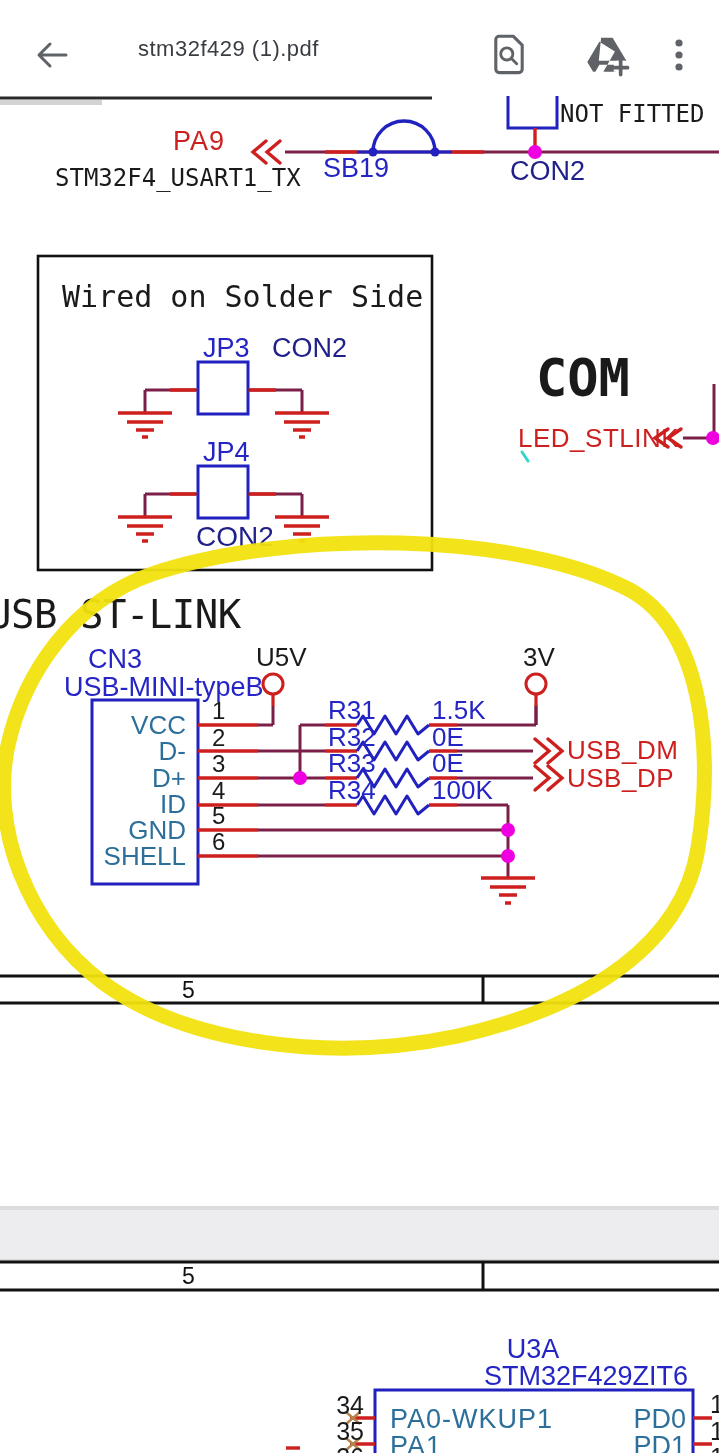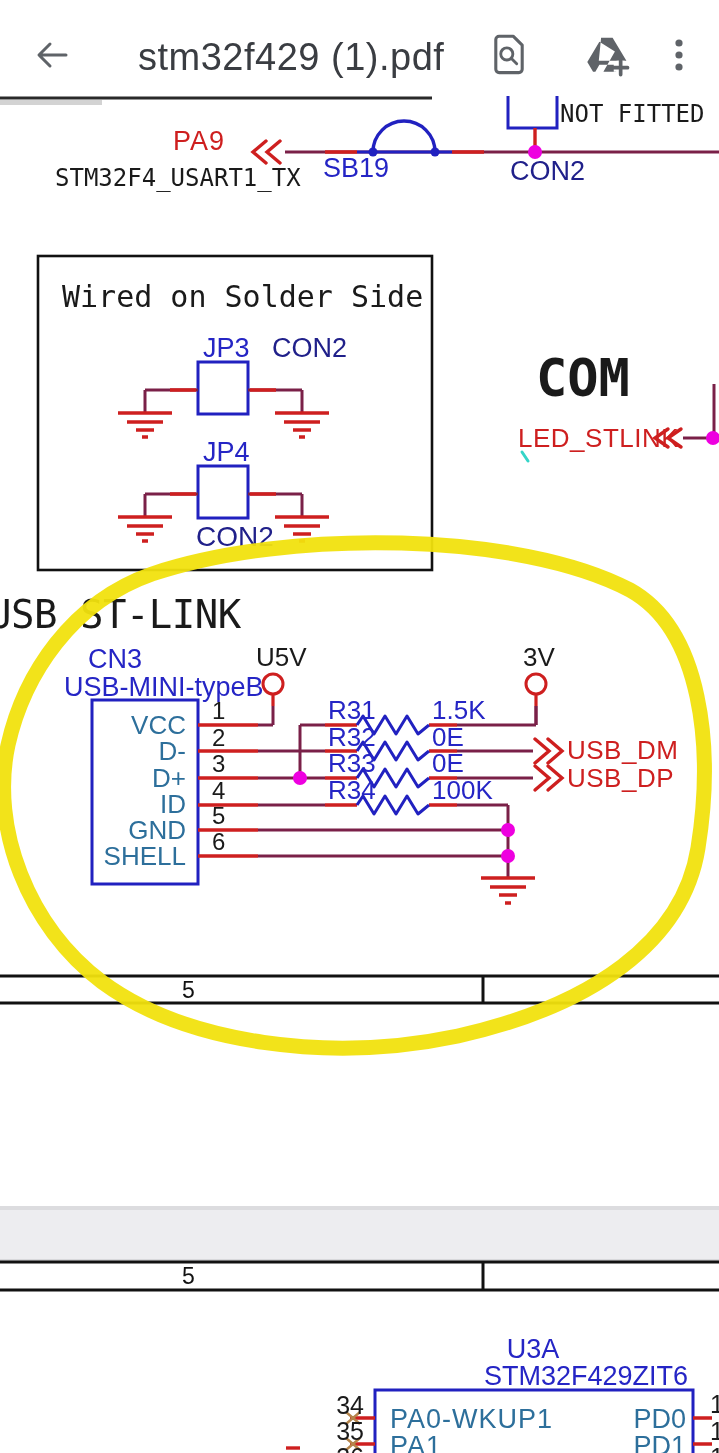--- a/index.html
+++ b/index.html
@@ -1,20 +1,20 @@
 <!DOCTYPE html>
 <html><head>
 <meta charset="utf-8">
 <style>
   html,body{margin:0;padding:0;background:#ffffff;}
   .screen{position:relative;width:719px;height:1453px;background:#ffffff;overflow:hidden;
           font-family:"Liberation Sans",sans-serif;}
   .appbar{position:absolute;left:0;top:0;width:719px;height:96px;background:#ffffff;z-index:20;}
   .appbar .btn{position:absolute;background:none;border:none;padding:0;margin:0;cursor:pointer;}
-  .appbar .title{position:absolute;left:138px;top:36px;font-size:38px;letter-spacing:0.5px;
+  .appbar .title{position:absolute;left:138px;top:36px;font-size:22px;letter-spacing:0.5px;
                  color:#3a3d42;white-space:nowrap;}
   .appbar-sep{position:absolute;left:0;top:94px;width:719px;height:2px;background:#ececec;z-index:19;}
   .pdf-view{position:absolute;left:0;top:0;width:719px;height:1453px;}
   svg text{user-select:none;}
   .mono{font-family:"DejaVu Sans Mono",monospace;}
   .sans{font-family:"Liberation Sans",sans-serif;}
 </style>
 </head>
 <body>
 

